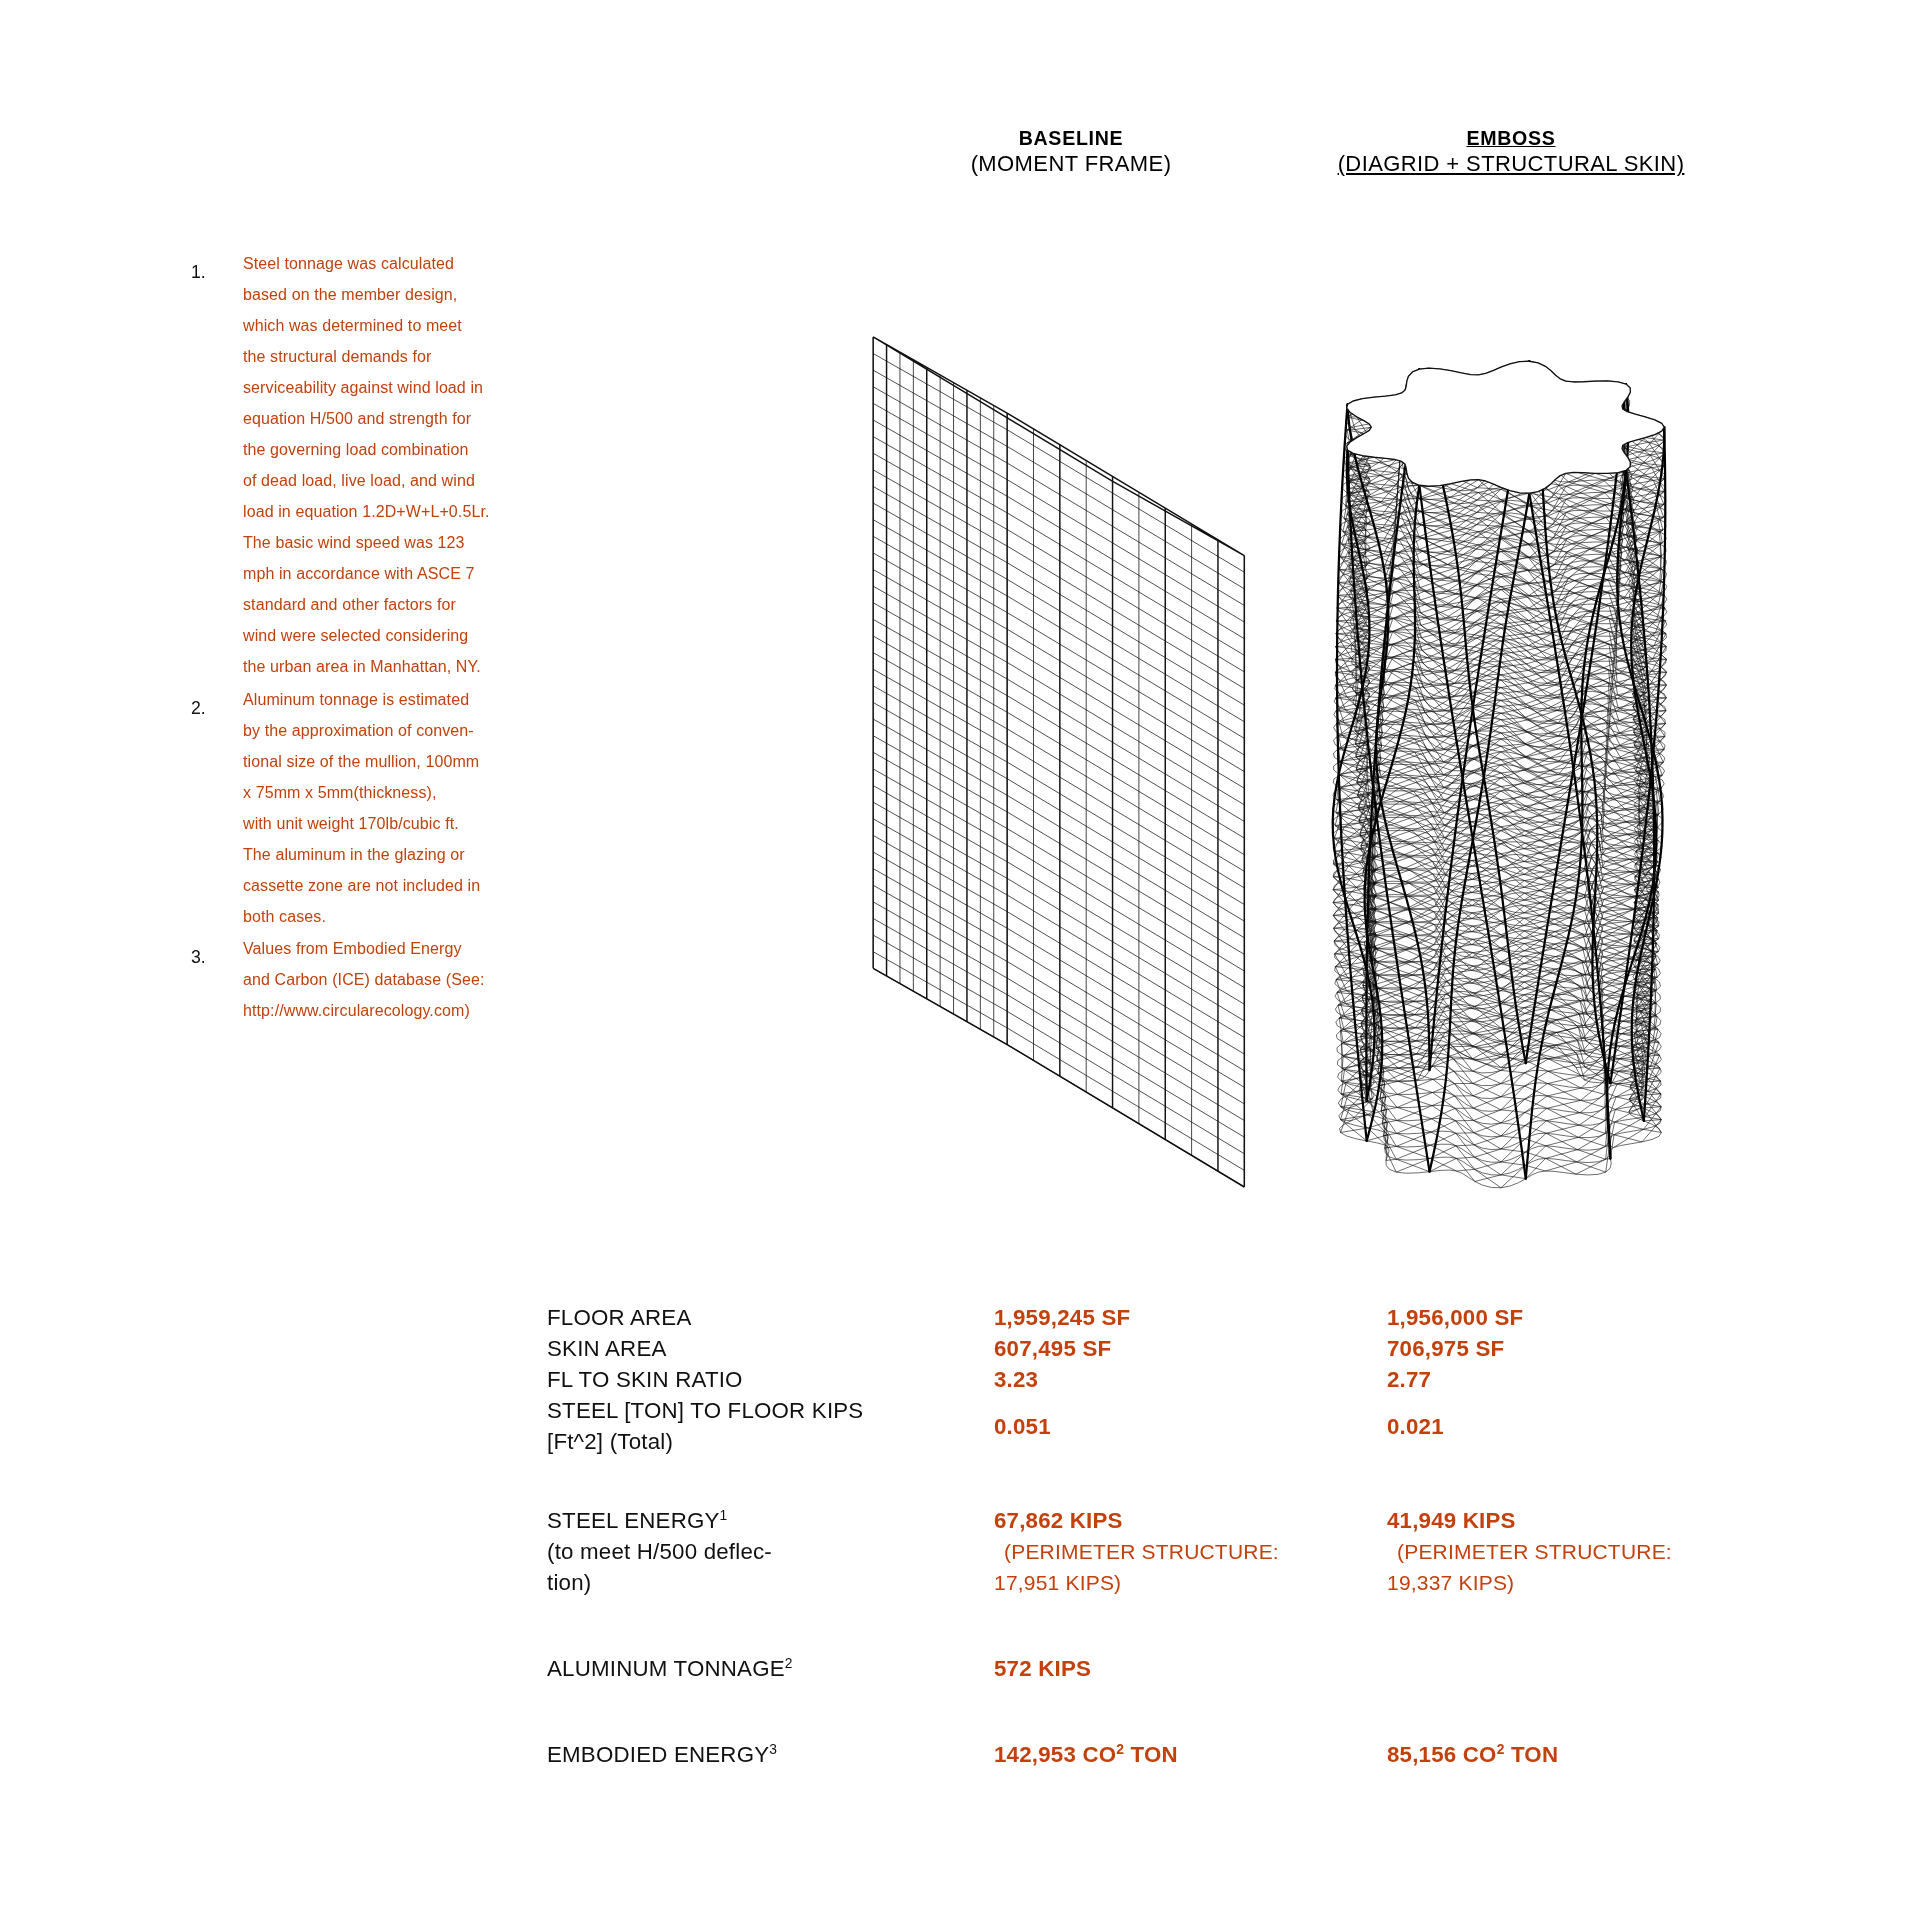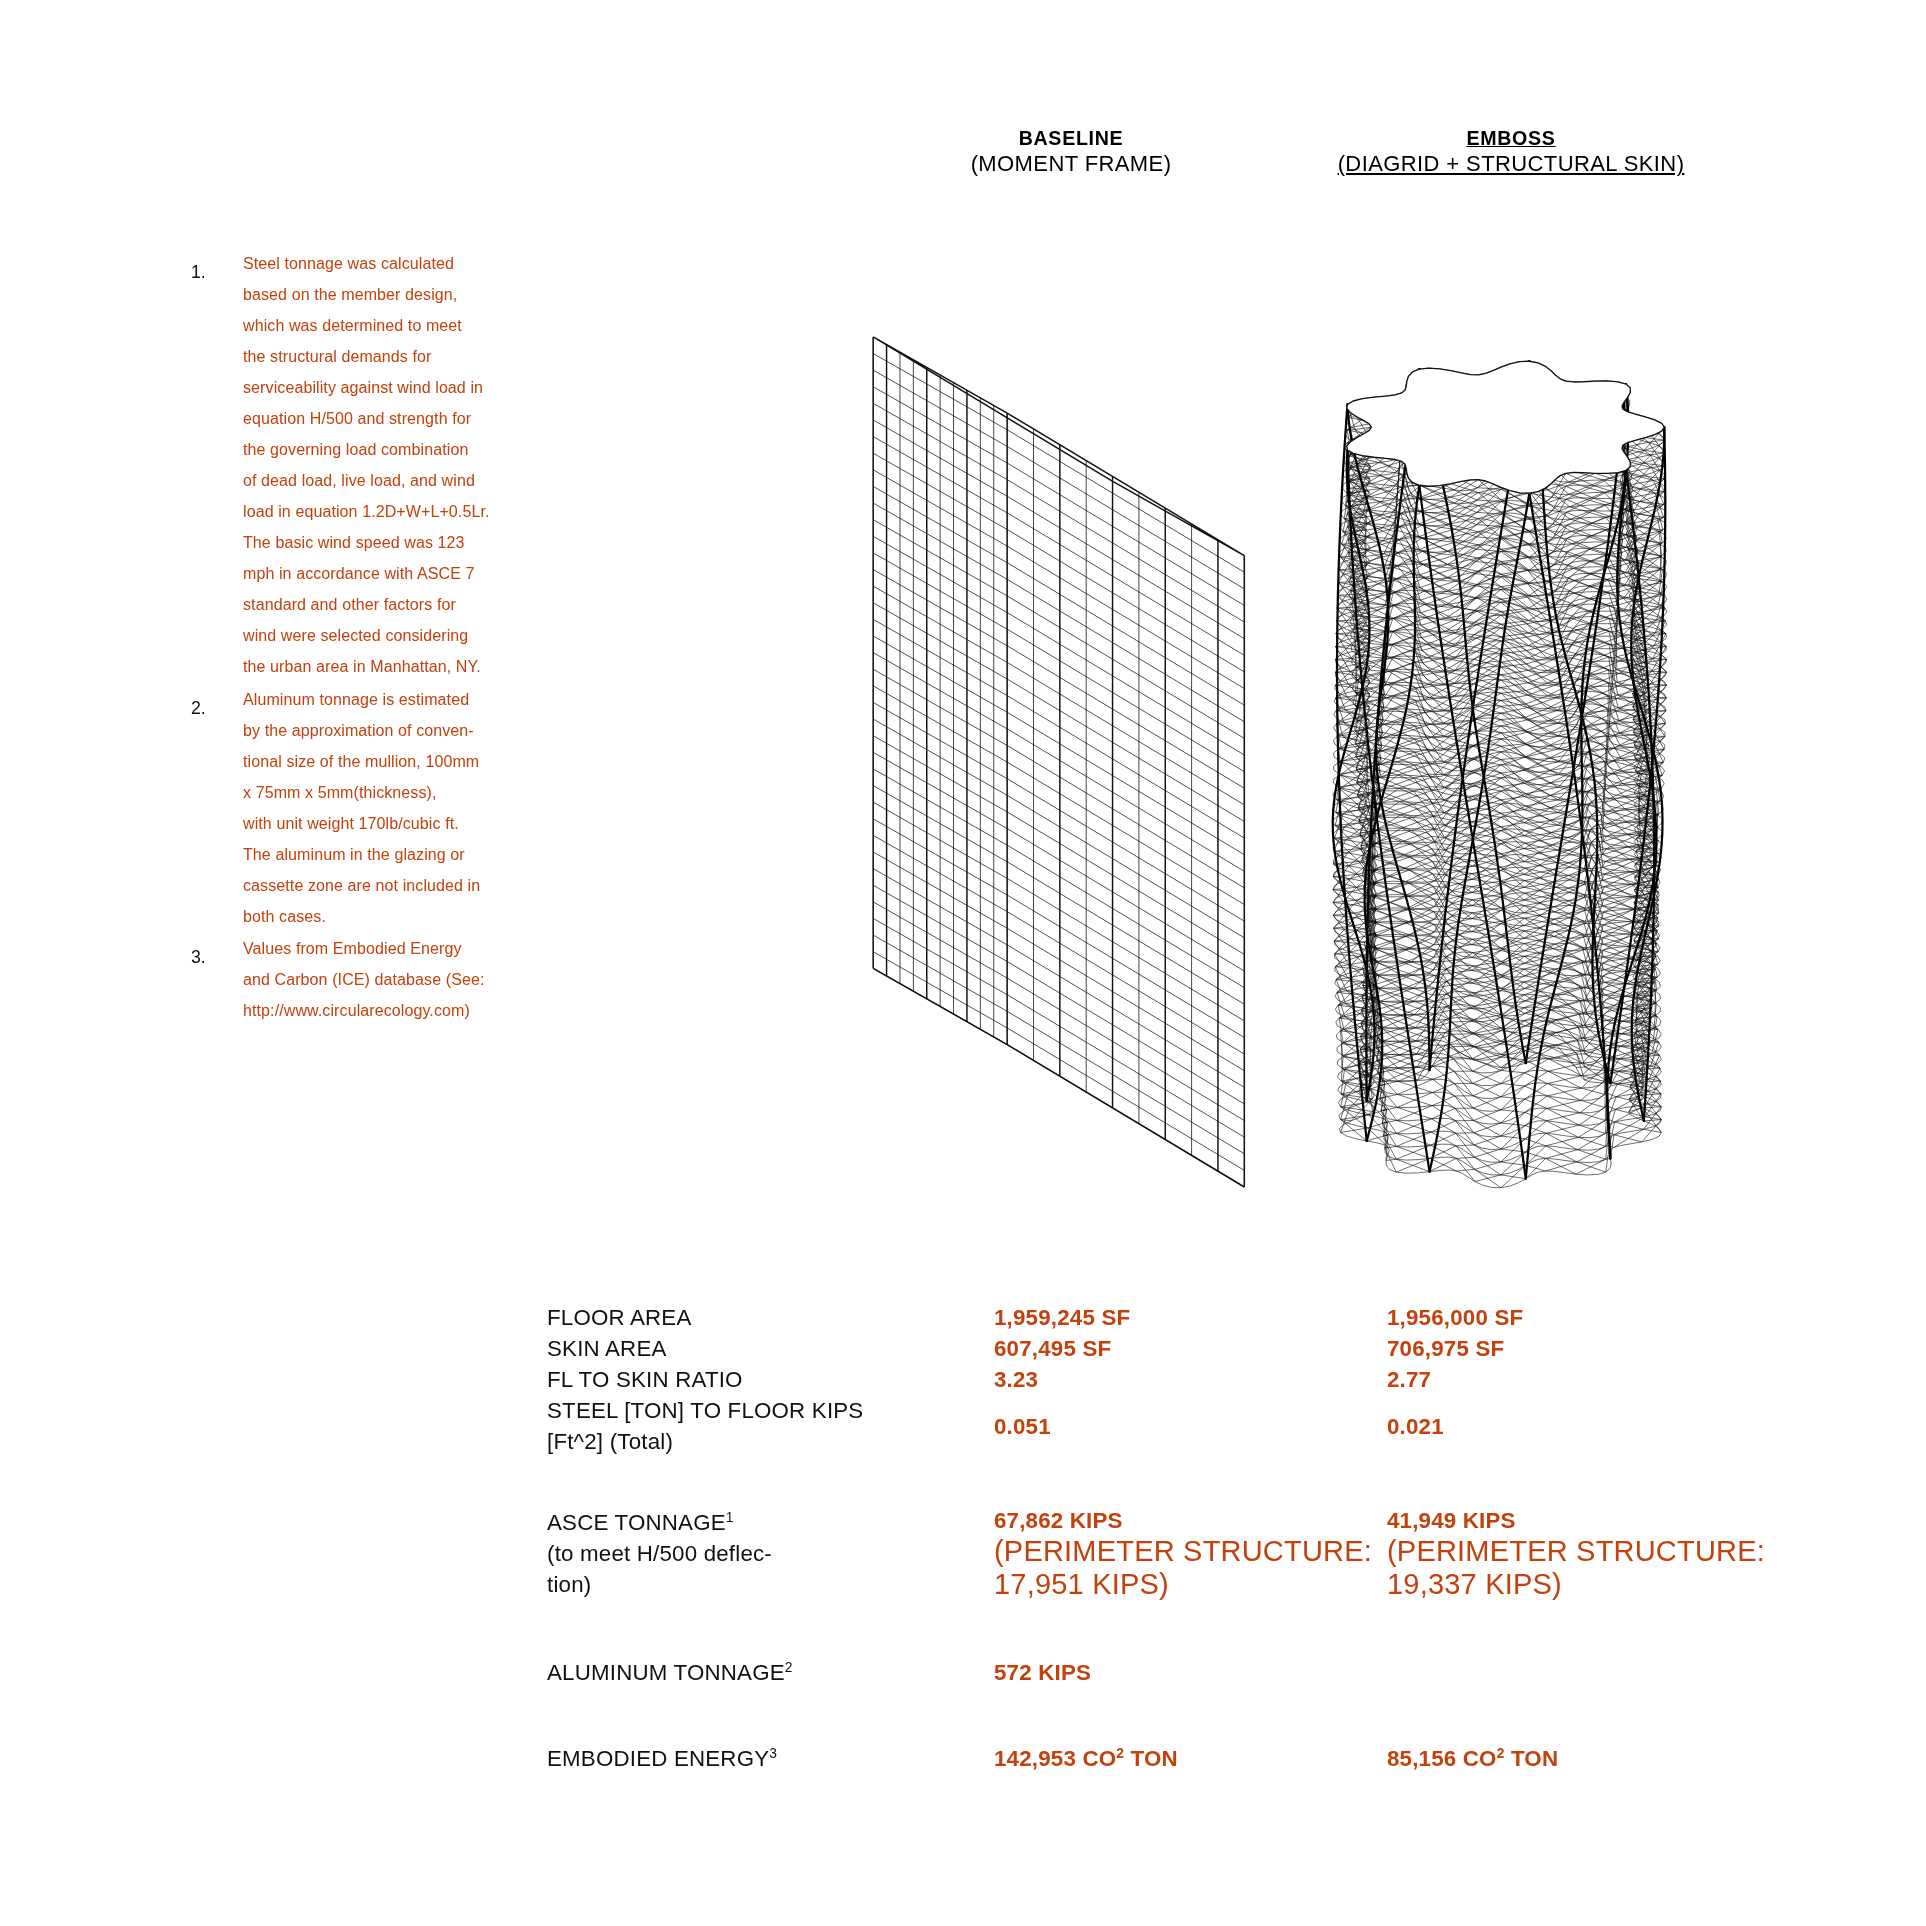--- a/index.html
+++ b/index.html
@@ -108,22 +108,23 @@
     flex: 0 0 393px;
     width: 393px;
     font-size: 22.3px;
     line-height: 31px;
     letter-spacing: 0.2px;
     color: #c2410c;
   }
   .m-val.bold { font-weight: bold; }
   .m-sub {
     font-weight: normal;
-    font-size: 29px;
+    font-size: 21px;
     line-height: 31px;
+    margin-left: 10px;
   }
   sup {
     font-size: 0.62em;
     vertical-align: super;
     line-height: 0;
   }
   .spacer-md { height: 48px; }
   .spacer-lg { height: 55px; }
   .nowrap { white-space: pre-line; }
 </style>
@@ -426,21 +427,21 @@
       <span>[Ft^2] (Total)</span>
     </div>
     <div class="m-val bold">0.051</div>
     <div class="m-val bold">0.021</div>
   </div>
 
   <div class="spacer-md"></div>
 
   <div class="m-row">
     <div class="m-label">
-      <span>ASCE TONNAGE</span><sup>1</sup><br>
+      <span>STEEL ENERGY</span><sup>1</sup><br>
       <span>(to meet H/500 deflec-</span><br>
       <span>tion)</span>
     </div>
     <div class="m-val">
       <span style="font-weight:bold">67,862 KIPS</span><br>
       <span class="m-sub nowrap">(PERIMETER STRUCTURE:
 17,951 KIPS)</span>
     </div>
     <div class="m-val">
       <span style="font-weight:bold">41,949 KIPS</span><br>

